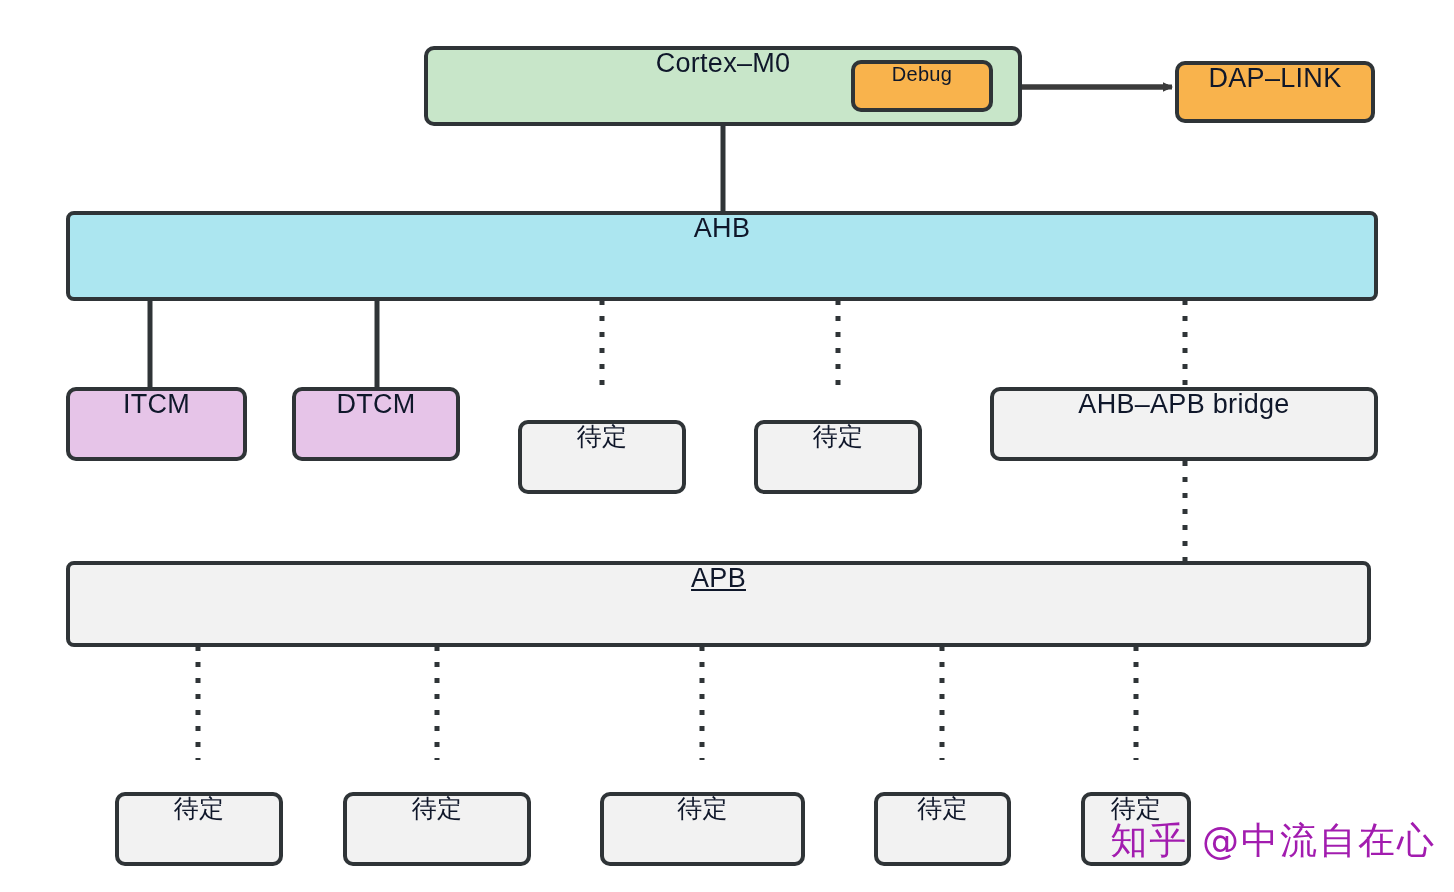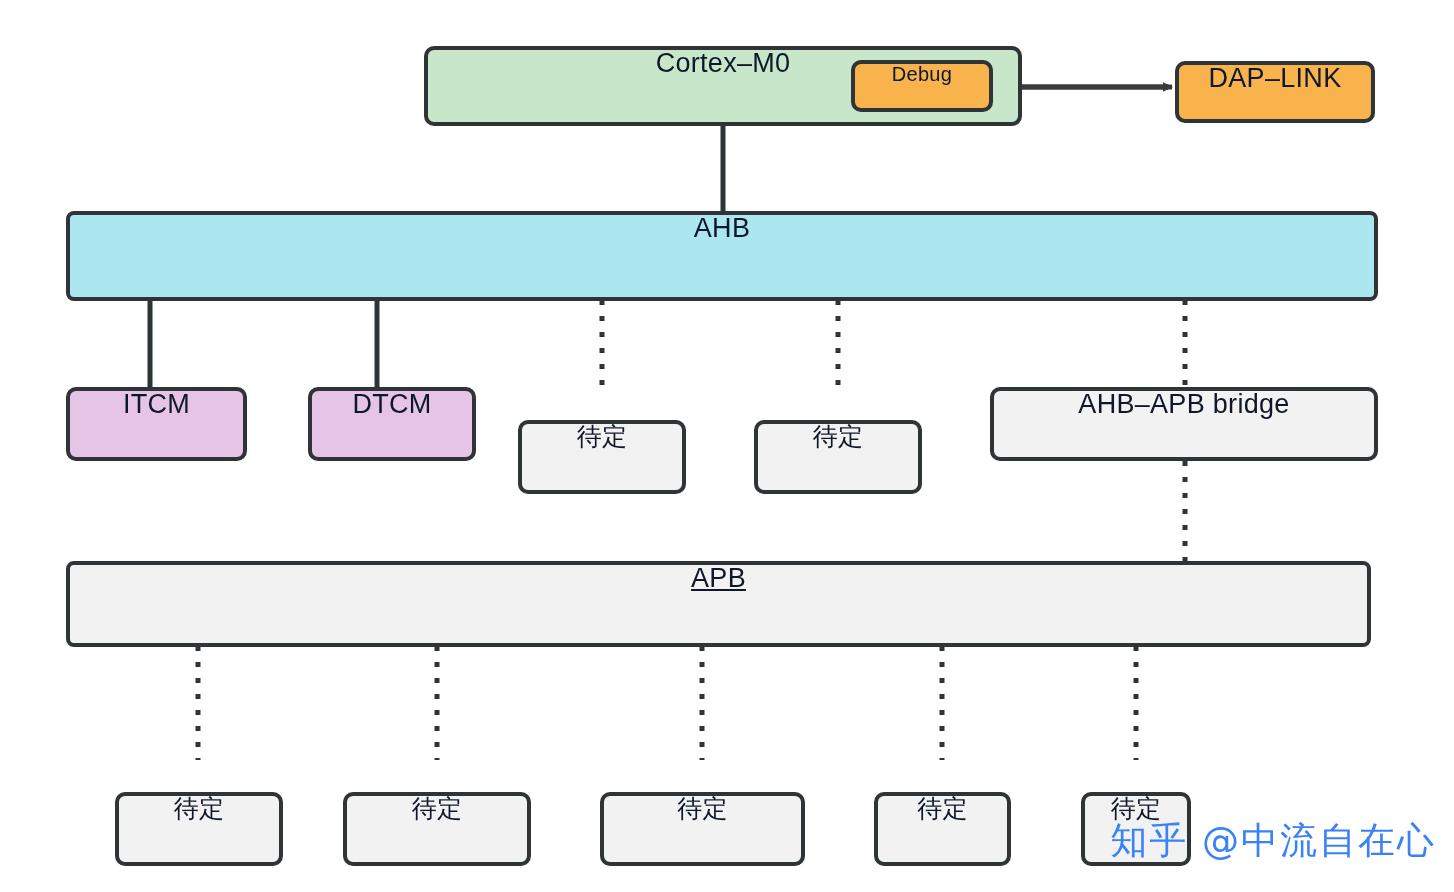--- a/index.html
+++ b/index.html
@@ -51,21 +51,21 @@
   .node.debug {
     font-size: 20px;
     z-index: 5;
   }
   .node.cjk { font-size: 25px; margin-top: 33px; }
 
   #watermark {
     position: absolute;
     right: 18px;
     bottom: 26px;
-    color: #3b82f6;
+    color: #a21caf;
     font-size: 37px;
     letter-spacing: 2px;
     white-space: nowrap;
     z-index: 8;
     font-family: "DejaVu Sans", sans-serif;
   }
 </style>
 </head>
 <body>
 
@@ -115,21 +115,21 @@
   </div>
 
   <div class="node bus fill-cyan" style="left:66px; top:211px; width:1312px; height:90px;">
     <span>AHB</span>
   </div>
 
   <div class="node fill-purple" style="left:66px; top:387px; width:181px; height:74px;">
     <span>ITCM</span>
   </div>
 
-  <div class="node fill-purple" style="left:292px; top:387px; width:168px; height:74px;margin-left:16px;">
+  <div class="node fill-purple" style="left:292px; top:387px; width:168px; height:74px;">
     <span>DTCM</span>
   </div>
 
   <div class="node cjk fill-gray" style="left:518px; top:387px; width:168px; height:74px;">
     <span>待定</span>
   </div>
 
   <div class="node cjk fill-gray" style="left:754px; top:387px; width:168px; height:74px;">
     <span>待定</span>
   </div>

